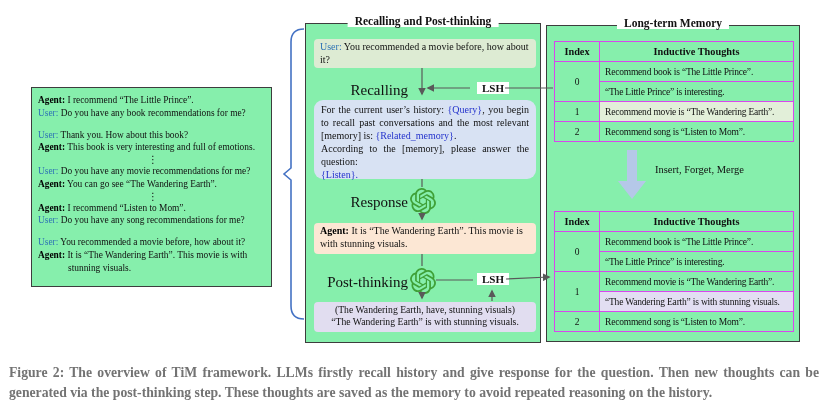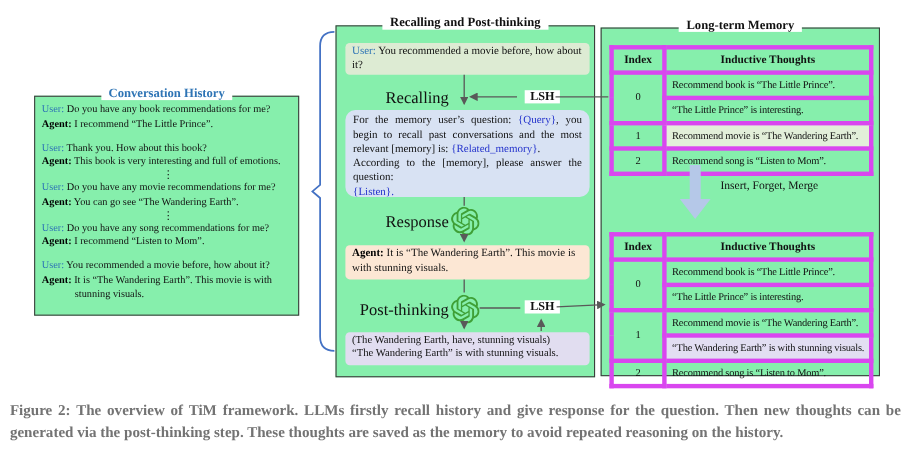--- a/index.html
+++ b/index.html
@@ -25,38 +25,38 @@
   .sep-dots{text-align:center;font-size:10px;line-height:9px;margin:1px 0;
        font-family:"DejaVu Sans",sans-serif;}
   
   #mid-panel{left:305px;top:23px;width:236px;height:320px;}
   .mbox{position:absolute;left:8px;width:222px;box-sizing:border-box;font-size:10px;
         line-height:1.28;padding:2px 6px;border-radius:4px;}
   #query-box{top:15px;height:29px;background:var(--query-box-bg);}
   #prompt-box{top:76px;height:79px;background:var(--prompt-box-bg);border-radius:9px;
         text-align:justify;padding:3px 7px;line-height:1.3;}
   #agent-box{top:199px;height:31px;background:var(--response-box-bg);}
-  #thought-box{top:278px;height:30px;background:var(--thought-box-bg);font-size:9.7px;}
+  #thought-box{top:278px;height:30px;background:var(--thought-box-bg);font-size:9.7px;text-align:center;}
   .tok{color:var(--token-blue);}
   .flow-label{position:absolute;font-size:15px;text-align:right;}
   #lbl-recalling{left:30px;top:58px;width:72px;}
   #lbl-response{left:30px;top:170px;width:72px;}
   #lbl-postthinking{left:10px;top:250px;width:92px;}
   .lsh{position:absolute;left:171px;width:32px;text-align:center;font-weight:bold;
        font-size:11px;background:#fff;}
   #lsh-top{top:58px;}
   #lsh-bottom{top:249px;}
   .gpt-logo{position:absolute;left:104px;width:26px;height:26px;}
   #gpt-logo-1{top:164px;} #gpt-logo-2{top:244px;}
   
   #mem-panel{left:546px;top:25px;width:254px;height:317px;}
   .mem-table{position:absolute;left:7px;border-collapse:collapse;width:240px;
        font-size:9.5px;letter-spacing:-0.2px;}
   #mem-table-0{top:15px;} #mem-table-1{top:185px;}
-  .mem-table th,.mem-table td{border:4px solid #d946ef;height:19px;padding:0;}
+  .mem-table th,.mem-table td{border:1px solid #d946ef;height:19px;padding:0;}
   .mem-table th{font-size:10.3px;letter-spacing:0;}
   .col-idx{width:44px;}
   td.idx{text-align:center;}
   td.thought{padding-left:5px;}
   td.hl-green{background:var(--highlight-green);}
   td.hl-purple{background:var(--highlight-purple);}
   #ifm-label{position:absolute;left:108px;top:138px;font-size:10.5px;white-space:nowrap;}
   
   #overlay{position:absolute;left:0;top:0;pointer-events:none;}
   
@@ -69,40 +69,39 @@
 
 <svg class="hidden-defs" aria-hidden="true">
   <defs>
     <path id="openai-path" d="M22.2819 9.8211a5.9847 5.9847 0 0 0-.5157-4.9108 6.0462 6.0462 0 0 0-6.5098-2.9A6.0651 6.0651 0 0 0 4.9807 4.1818a5.9847 5.9847 0 0 0-3.9977 2.9 6.0462 6.0462 0 0 0 .7427 7.0966 5.98 5.98 0 0 0 .511 4.9107 6.051 6.051 0 0 0 6.5146 2.9001A5.9847 5.9847 0 0 0 13.2599 24a6.0557 6.0557 0 0 0 5.7718-4.2058 5.9894 5.9894 0 0 0 3.9977-2.9001 6.0557 6.0557 0 0 0-.7475-7.073zM13.2599 22.4292a4.4755 4.4755 0 0 1-2.8764-1.0408l.1419-.0804 4.7783-2.7582a.7948.7948 0 0 0 .3927-.6813v-6.7369l2.02 1.1686a.071.071 0 0 1 .038.0615v5.5826a4.504 4.504 0 0 1-4.4945 4.4849zm-9.6607-4.1254a4.4708 4.4708 0 0 1-.5346-3.0137l.142.0852 4.783 2.7582a.7712.7712 0 0 0 .7806 0l5.8428-3.3685v2.3324a.0804.0804 0 0 1-.0332.0615L9.74 19.9502a4.4992 4.4992 0 0 1-6.1408-1.6464zM2.3408 7.8956a4.485 4.485 0 0 1 2.3655-1.9728V11.6a.7664.7664 0 0 0 .3879.6765l5.8144 3.3543-2.0201 1.1685a.0757.0757 0 0 1-.071 0l-4.8303-2.7865A4.504 4.504 0 0 1 2.3408 7.8956zm16.5963 3.8558L13.1038 8.364 15.1192 7.2a.0757.0757 0 0 1 .071 0l4.8303 2.7913a4.4944 4.4944 0 0 1-.6765 8.1042v-5.6772a.79.79 0 0 0-.407-.667zm2.0107-3.0231l-.142-.0852-4.7735-2.7818a.7759.7759 0 0 0-.7854 0L9.409 9.2297V6.8974a.0662.0662 0 0 1 .0284-.0615l4.8303-2.7866a4.4992 4.4992 0 0 1 6.6802 4.66zM8.3065 12.863l-2.02-1.1638a.0804.0804 0 0 1-.038-.0567V6.0742a4.4992 4.4992 0 0 1 7.3757-3.4537l-.142.0805L8.704 5.459a.7948.7948 0 0 0-.3927.6813zm1.0976-2.3654l2.602-1.4998 2.6069 1.4998v2.9994l-2.5974 1.4997-2.6067-1.4997z"></path>
   </defs>
 </svg>
 
 <div id="fig">
 
   <div class="panel" id="conv-panel">
-    <div class="panel-title blue-title">Conversation History</div>
     <div id="conv-body">
         <div class="turn">
+          <div class="cline"><b class="alab">Agent:</b> I recommend “The Little Prince”.</div>
           <div class="cline"><b class="ulab">User:</b> Do you have any book recommendations for me?</div>
-          <div class="cline"><b class="alab">Agent:</b> I recommend “The Little Prince”.</div>
         </div>
         <div class="sep-gap"></div>
         <div class="turn">
           <div class="cline"><b class="ulab">User:</b> Thank you. How about this book?</div>
           <div class="cline"><b class="alab">Agent:</b> This book is very interesting and full of emotions.</div>
         </div>
         <div class="sep-dots">⋮</div>
         <div class="turn">
           <div class="cline"><b class="ulab">User:</b> Do you have any movie recommendations for me?</div>
           <div class="cline"><b class="alab">Agent:</b> You can go see “The Wandering Earth”.</div>
         </div>
         <div class="sep-dots">⋮</div>
         <div class="turn">
+          <div class="cline"><b class="alab">Agent:</b> I recommend “Listen to Mom”.</div>
           <div class="cline"><b class="ulab">User:</b> Do you have any song recommendations for me?</div>
-          <div class="cline"><b class="alab">Agent:</b> I recommend “Listen to Mom”.</div>
         </div>
         <div class="sep-gap"></div>
         <div class="turn">
           <div class="cline"><b class="ulab">User:</b> You recommended a movie before, how about it?</div>
           <div class="cline"><b class="alab">Agent:</b> It is “The Wandering Earth”. This movie is with stunning visuals.</div>
         </div>
       </div>
   </div>
 
   <svg style="position:absolute;left:282px;top:28px;" width="24" height="292" viewBox="0 0 24 292">
@@ -114,21 +113,21 @@
 
     <div class="mbox" id="query-box">
       <b class="ulab">User:</b>
       <span>You recommended a movie before, how about it?</span>
     </div>
 
     <span class="flow-label" id="lbl-recalling">Recalling</span>
     <span class="lsh" id="lsh-top">LSH</span>
 
     <div class="mbox" id="prompt-box">
-      <div><span>For the memory user’s question: </span><span class="tok">{Query}</span><span>, you begin to recall past conversations and the most relevant [memory] is: </span><span class="tok">{Related_memory}</span><span>.</span></div>
+      <div><span>For the current user’s history: </span><span class="tok">{Query}</span><span>, you begin to recall past conversations and the most relevant [memory] is: </span><span class="tok">{Related_memory}</span><span>.</span></div>
       <div>According to the [memory], please answer the question:</div>
       <div class="tok">{Listen}.</div>
     </div>
 
     <span class="flow-label" id="lbl-response">Response</span>
     <svg class="gpt-logo" id="gpt-logo-1" viewBox="0 0 24 24">
       <use href="#openai-path" fill="var(--openai-green)"></use>
     </svg>
 
     <div class="mbox" id="agent-box">

